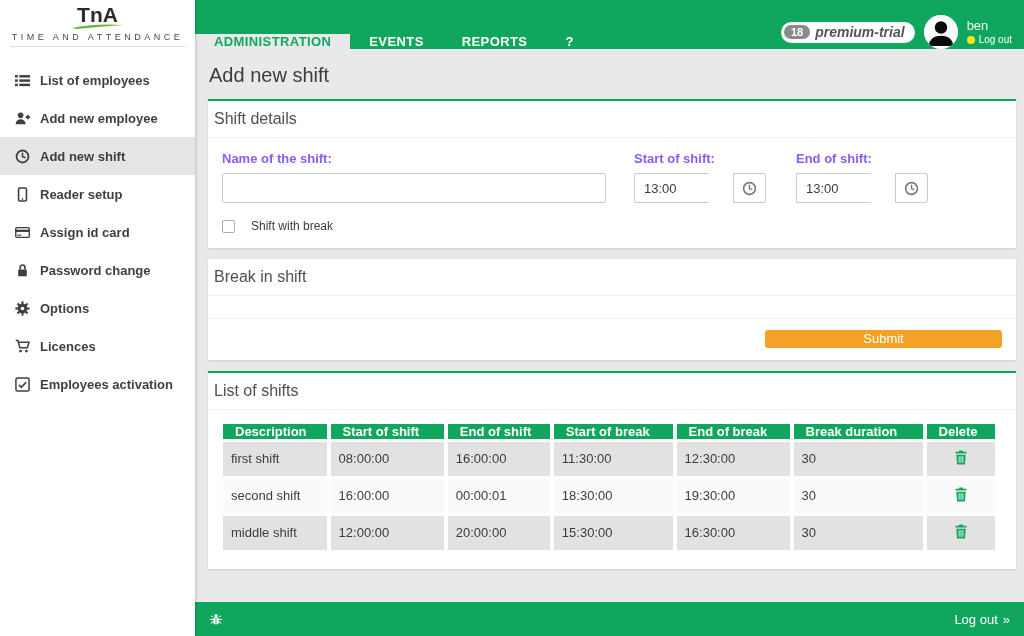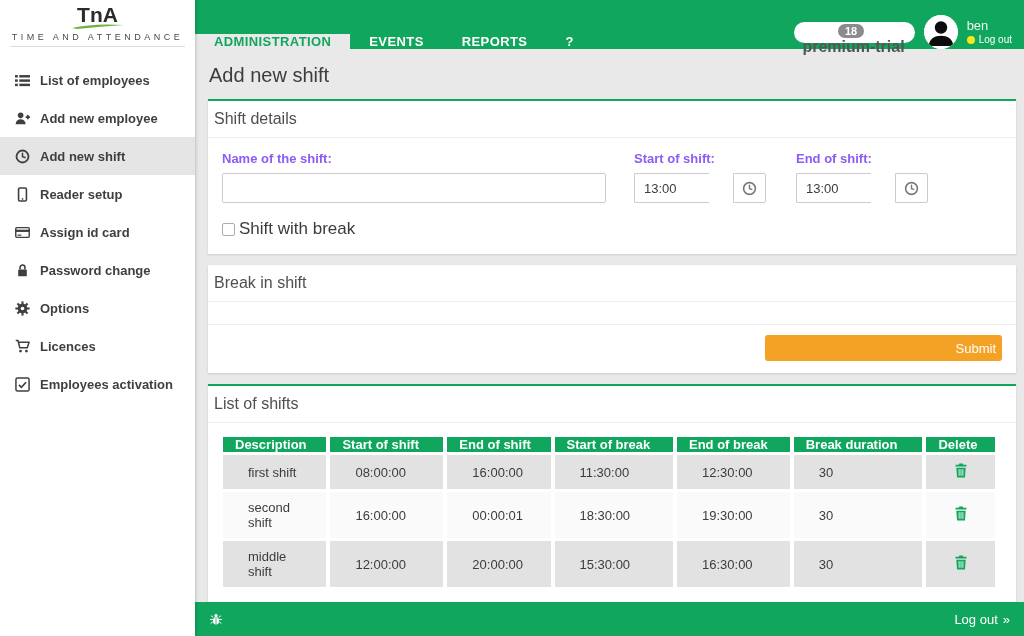--- a/index.html
+++ b/index.html
@@ -21,23 +21,23 @@
 
   
   .right { flex:1; display:flex; flex-direction:column; min-width:0; }
 
   
   .topnav { height:49px; background:var(--green); display:flex; align-items:flex-end; flex:none; }
   .nav-tabs { display:flex; }
   .nav-tab { display:flex; align-items:center; padding:0 19px; color:#fff; font-size:13px; font-weight:bold; letter-spacing:.4px; cursor:pointer; }
   .nav-tab.active { background:#e9e9e9; color:var(--green); }
   .nav-right { margin-left:auto; display:flex; align-items:center; padding-right:12px; gap:9px; }
-  .trial-pill { background:#fff; border-radius:12px; display:flex; align-items:center; padding:2px 10px 2px 3px; height:21px;flex-direction:column; }
+  .trial-pill { background:#fff; border-radius:12px; display:flex; align-items:center; padding:2px 10px 2px 3px; height:21px; }
   .trial-count { background:#8b8b8b; color:#fff; border-radius:10px; font-size:11px; font-weight:bold; padding:1px 7px; }
-  .trial-label { font-size:16px; font-weight:bold; color:#555; margin-left:5px; }
+  .trial-label { font-size:14px; font-weight:bold; color:#555; margin-left:5px;font-style:italic; }
   .avatar { width:34px; height:34px; border-radius:50%; background:#fff; overflow:hidden; flex:none; }
   .user-block { display:flex; flex-direction:column; line-height:14px; padding-top:2px; }
   .user-name { color:#eef8f0; font-size:13px; }
   .user-logout { display:flex; align-items:center; gap:4px; font-size:10px; color:#fff; cursor:pointer; }
   .status-dot { width:8px; height:8px; border-radius:50%; background:#f8e71c; display:inline-block; }
 
   
   .main { flex:1; padding:9px 8px 0 13px; overflow:hidden; }
   .page-title { font-size:20px; font-weight:normal; color:#3d3d3d; margin:6px 0 12px 1px; }
   .panel { background:#fff; border-top:2px solid var(--green); box-shadow:0 1px 2px rgba(0,0,0,.12); margin-bottom:11px; }
@@ -47,30 +47,30 @@
 
   .form-row { display:flex; align-items:flex-start; }
   .field label { display:block; font-size:13px; font-weight:bold; color:#8b5cf6; margin-bottom:7px; }
   .name-field { width:384px; }
   .name-field input { width:384px; height:30px; border:1px solid #ccc; border-radius:2px; padding:0 8px; font-size:13px; color:#3c3c3c; outline:none; }
   .time-field { margin-left:28px; }
   .time-field.second { margin-left:30px; }
   .input-group { display:flex;gap:24px; }
   .input-group input { width:75px; height:30px; border:1px solid #ccc; border-right:none; border-radius:2px 0 0 2px; padding:0 9px; font-size:13px; color:#3c3c3c; outline:none; }
   .input-addon { width:33px; height:30px; border:1px solid #ccc; border-radius:0 2px 2px 0; display:flex; align-items:center; justify-content:center; background:#fff; cursor:pointer; }
-  .checkbox-row { display:flex; align-items:center; margin-top:16px; gap:4px; font-size:17px; color:#3c3c3c; }
+  .checkbox-row { display:flex; align-items:center; margin-top:16px; gap:16px; font-size:12px; color:#3c3c3c; }
   .checkbox { width:13px; height:13px; border:1px solid #adadad; border-radius:2px; background:#fff; cursor:pointer; }
 
   .submit-row { border-top:1px solid #eee; padding:10px 14px 12px; text-align:right; }
-  .submit-btn { background:var(--orange); border:none; border-radius:3px; width:237px; height:26px; color:#fff; font-size:13px; font-family:inherit; cursor:pointer;text-align:right; }
+  .submit-btn { background:var(--orange); border:none; border-radius:3px; width:237px; height:18px; color:#fff; font-size:13px; font-family:inherit; cursor:pointer; }
 
   
   table.shifts { border-collapse:separate; border-spacing:4px 3px; width:100%; margin:-2px -3px; }
   table.shifts th { background:var(--green); color:#fff; font-size:13px; text-align:left; padding:0 12px; font-weight:bold; white-space:nowrap; }
-  table.shifts td { font-size:13px; color:#3c3c3c; padding:8px 25px; }
+  table.shifts td { font-size:13px; color:#3c3c3c; padding:8px 8px; }
   table.shifts tr:nth-child(odd) td { background:#e2e2e2; }
   table.shifts tr:nth-child(even) td { background:#fafafa; }
   th.del-col, td.del-col { text-align:center; width:70px; }
   .col-desc{width:106px}.col-ss{width:117px}.col-es{width:104px}.col-sb{width:122px}.col-eb{width:116px}.col-bd{width:133px}
   .trash-btn { background:none; border:none; cursor:pointer; padding:0; line-height:0; }
 
   
   .footer { height:34px; background:var(--green); flex:none; display:flex; align-items:center; padding:0 14px; color:#fff; }
   .footer-right { margin-left:auto; font-size:13px; cursor:pointer; display:flex; align-items:center; gap:5px; }
 

